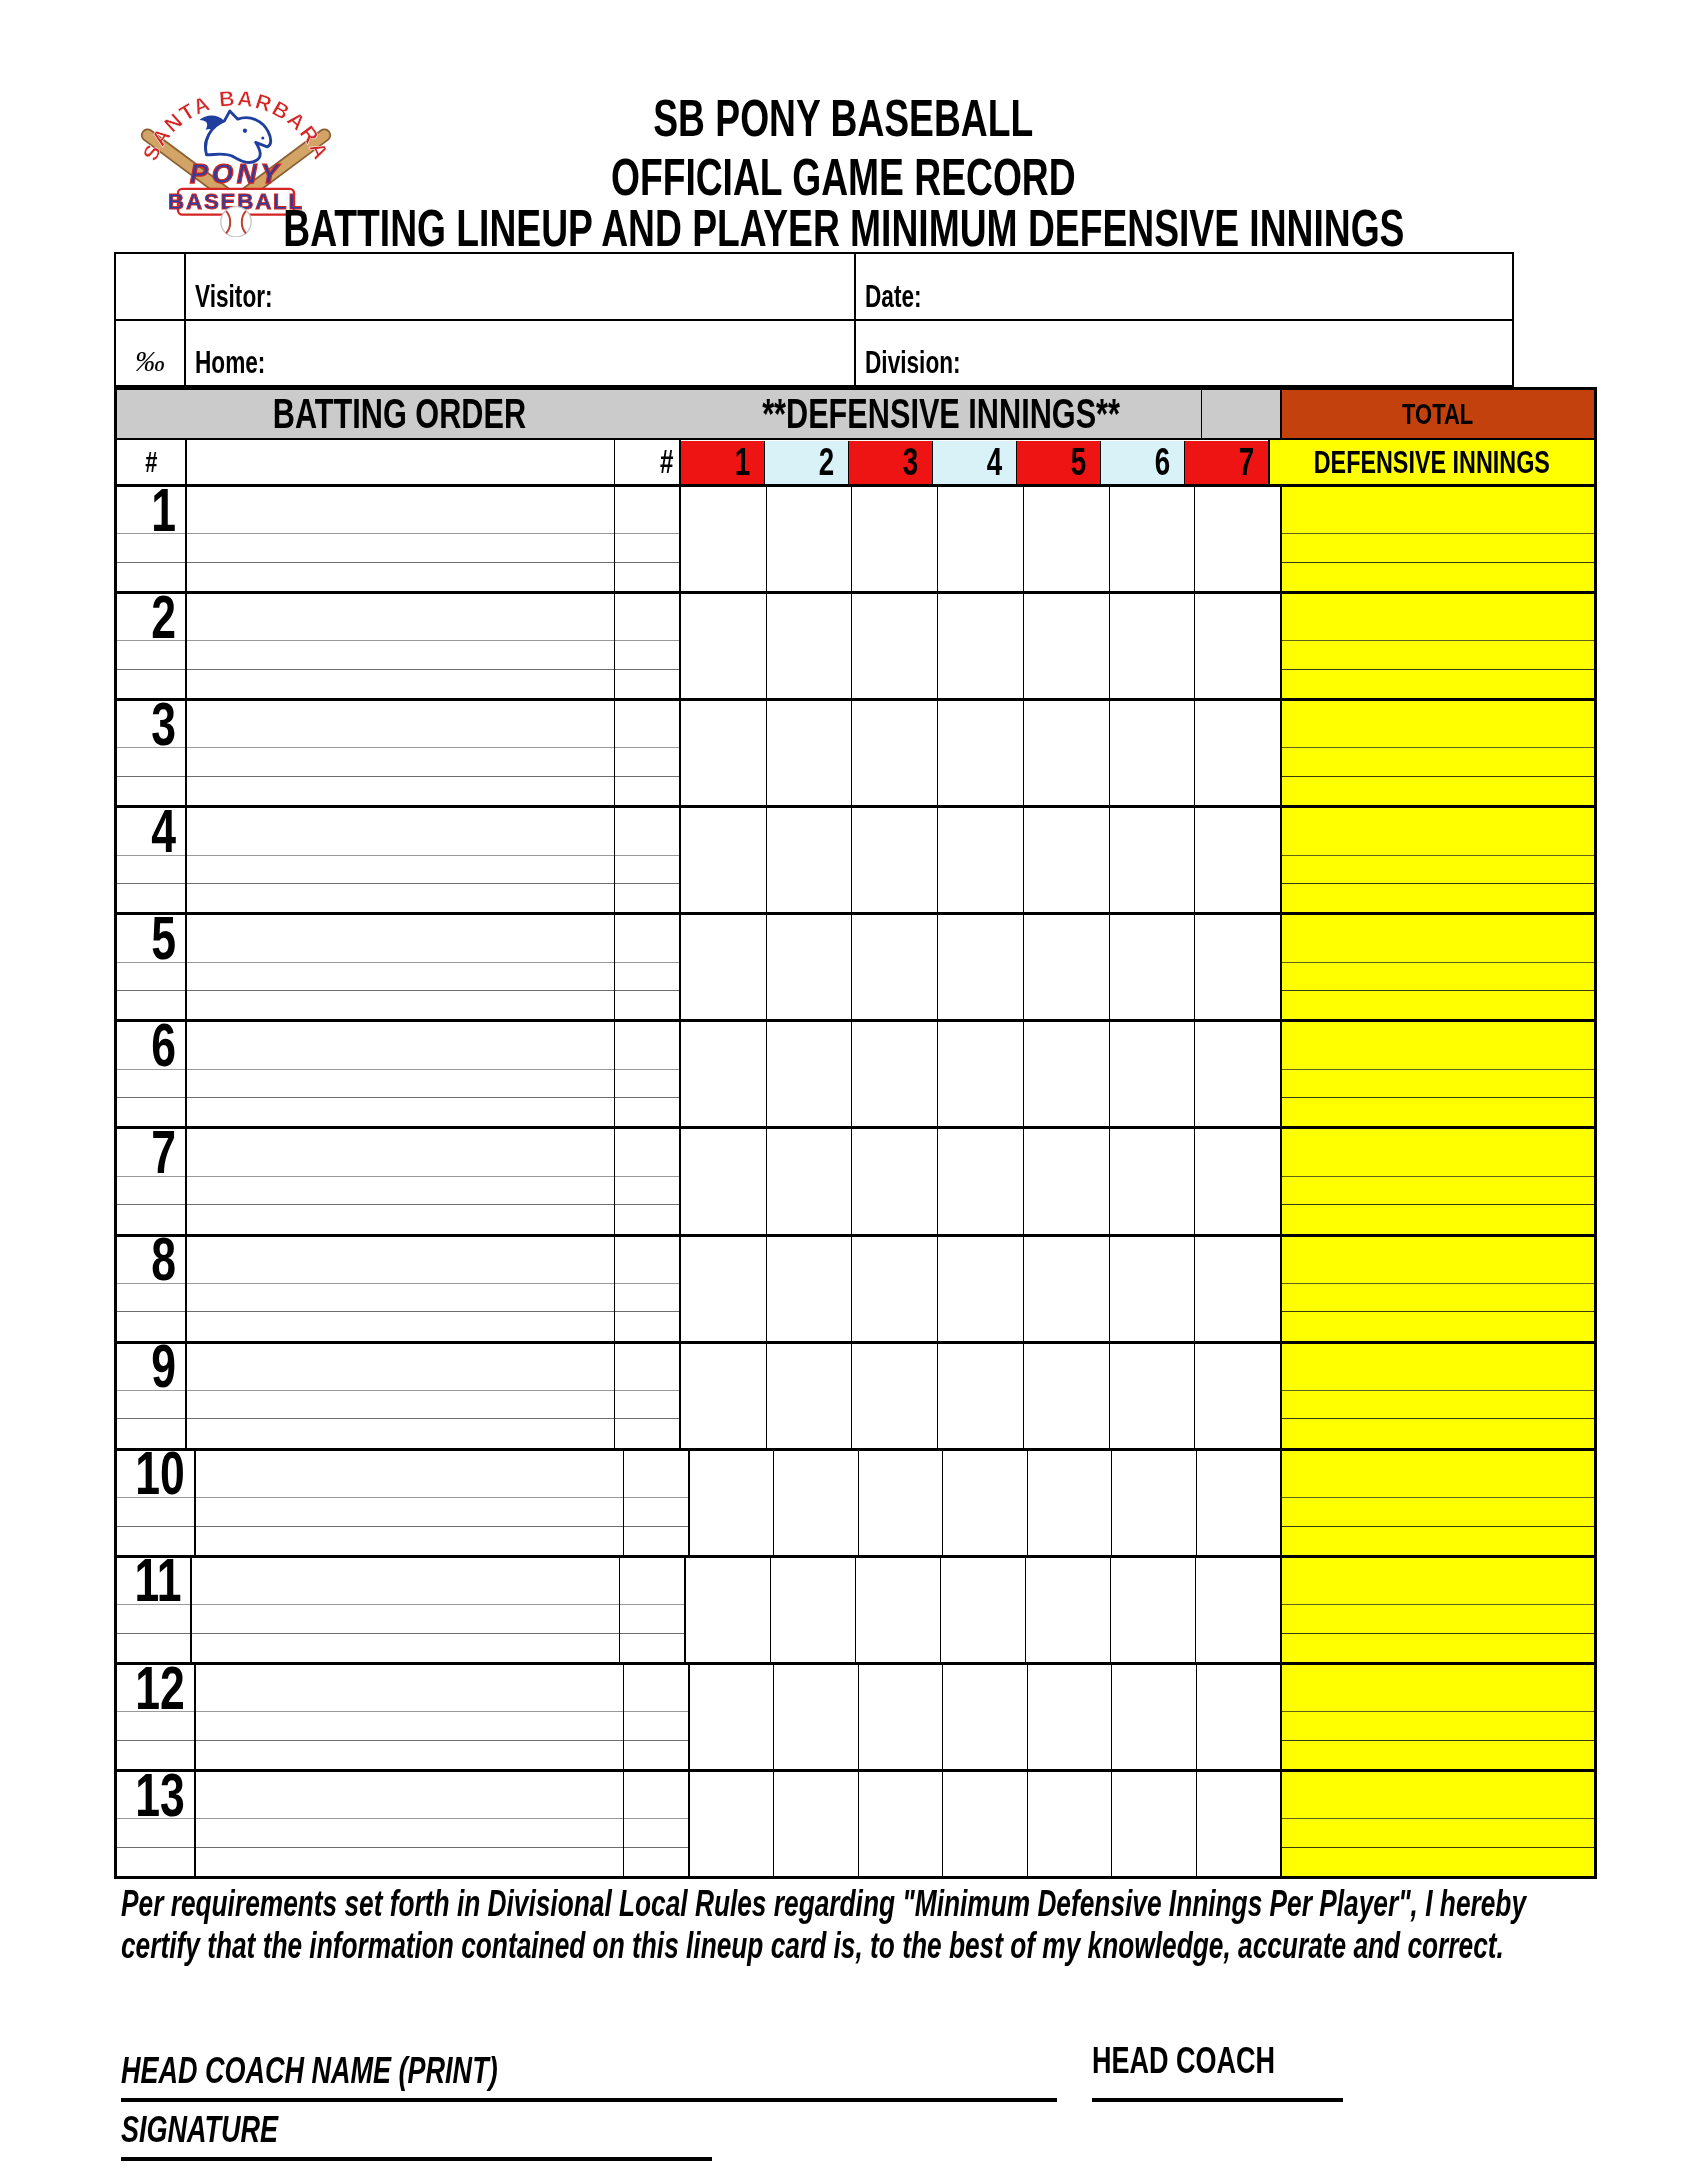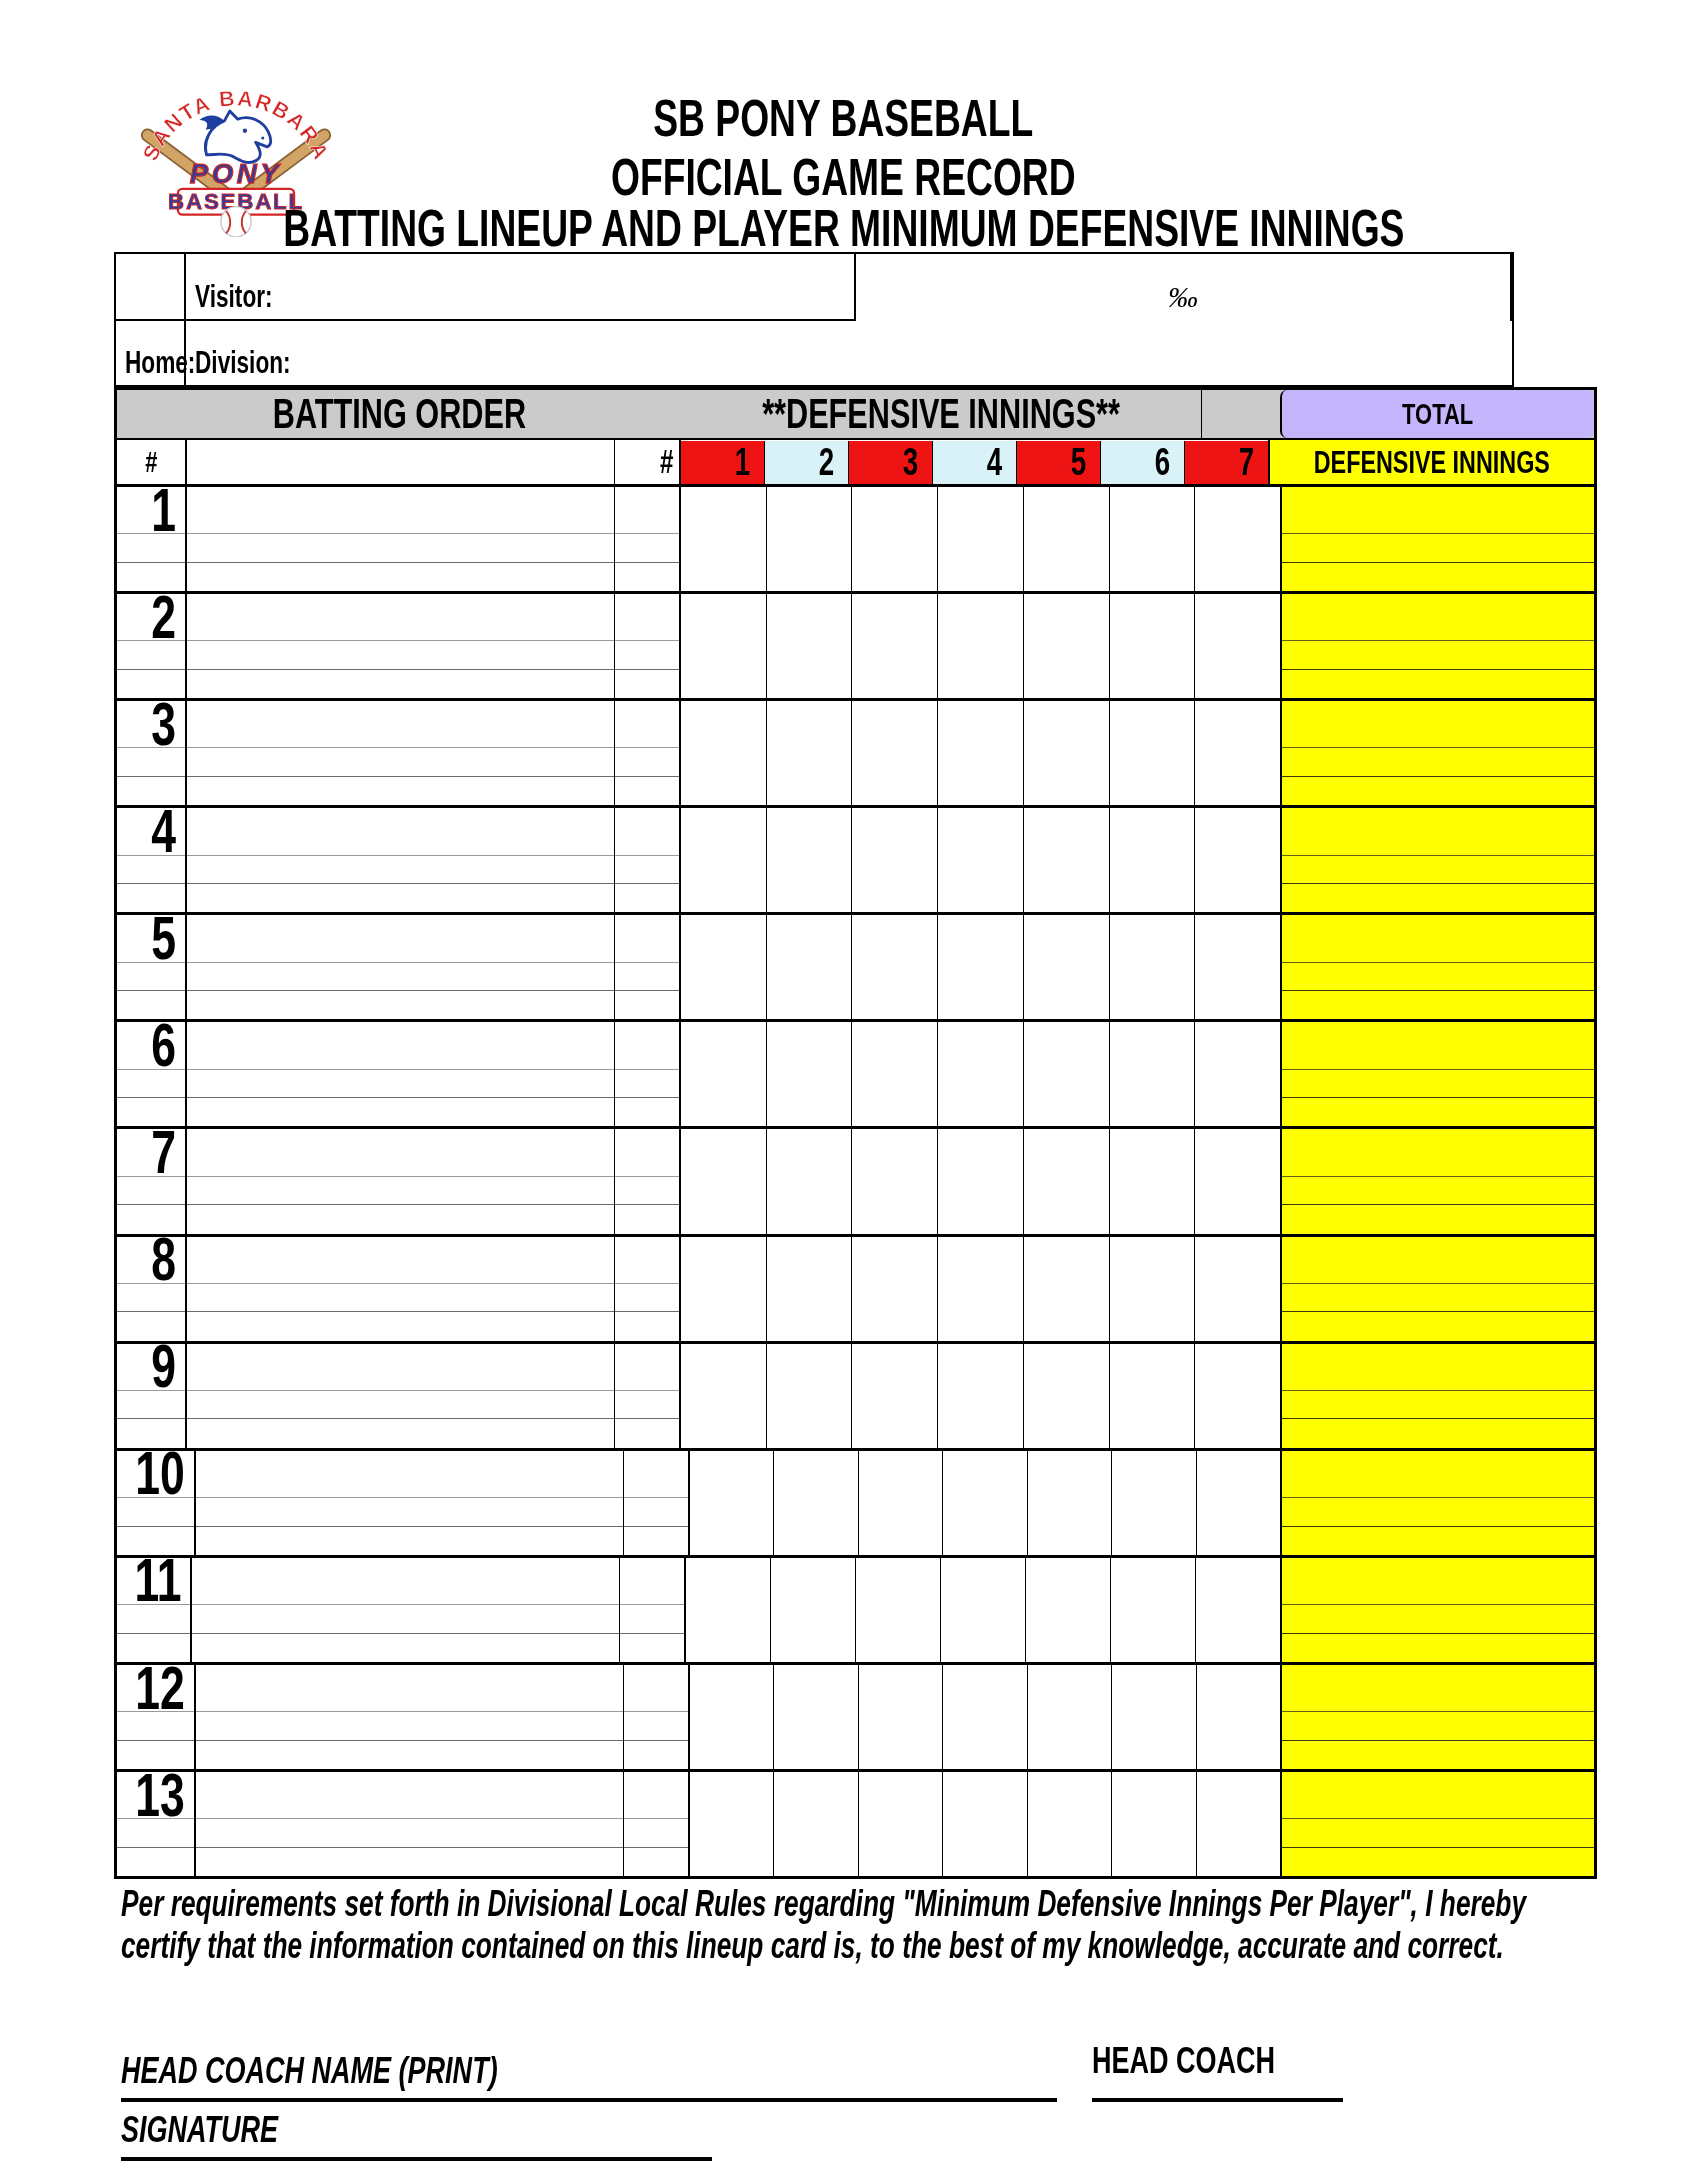--- a/index.html
+++ b/index.html
@@ -34,21 +34,21 @@
 
   
   .main{position:absolute;left:114px;top:387px;width:1483px;height:1492px;
         border:3.5px solid #000;box-sizing:border-box;display:flex;flex-direction:column;}
 
   .band{flex:0 0 41px;display:flex;background:#cbcbcb;border-bottom:2.6px solid #000;box-sizing:border-box;}
   .band>div{display:flex;align-items:center;justify-content:center;box-sizing:border-box;font-weight:bold;font-size:42px;}
   .band-bo{flex:0 0 564px;}
   .band-di{flex:0 0 520px;}
   .band-sp{flex:1;border-left:1.7px solid #000;}
-  .band-tot{flex:0 0 314px;border-left:2.6px solid #000;background:#c4b5fd;font-size:30px !important;border-radius:7px;}
+  .band-tot{flex:0 0 314px;border-left:2.6px solid #000;background:#c2410c;font-size:30px !important;}
 
   .colhead{flex:0 0 47px;display:flex;border-bottom:3.5px solid #000;box-sizing:border-box;font-weight:bold;}
   .ch{box-sizing:border-box;display:flex;align-items:center;}
   .ch-num{flex:0 0 70px;justify-content:center;border-right:2.6px solid #000;font-size:30px;}
   .ch-name{flex:0 0 428px;border-right:1.7px solid #000;}
   .ch-jersey{flex:0 0 66px;justify-content:flex-end;padding-right:5.2px;border-right:2.6px solid #000;font-size:33px;}
   .ch-innings{flex:1;display:flex;}
   .ih{flex:1;display:flex;align-items:center;justify-content:flex-end;padding-right:14px;box-sizing:border-box;font-size:38px;}
   .ih + .ih{border-left:1.7px solid #000;}
   .ih[data-hl="red"]{background:#ee1414;}
@@ -118,20 +118,24 @@
   <div class="title t1"><span class="nw o-c">SB PONY BASEBALL</span></div>
   <div class="title t2"><span class="nw o-c">OFFICIAL GAME RECORD</span></div>
   <div class="title t3"><span class="nw o-c">BATTING LINEUP AND PLAYER MINIMUM DEFENSIVE INNINGS</span></div>
 
   <div class="info">
     <div class="ic rb bb"></div>
     <div class="ic rb bb">
       <span class="nw o-l">Visitor:</span>
       <span class="fill"></span>
     </div>
+    <div class="ic bb">
+      <span class="nw o-l">Date:</span>
+      <span class="fill"></span>
+    </div>
     <div class="ic rb permille">
         <span>‰</span>
       </div>
     <div class="ic rb">
       <span class="nw o-l">Home:</span>
       <span class="fill"></span>
     </div>
     <div class="ic">
       <span class="nw o-l">Division:</span>
       <span class="fill"></span>

